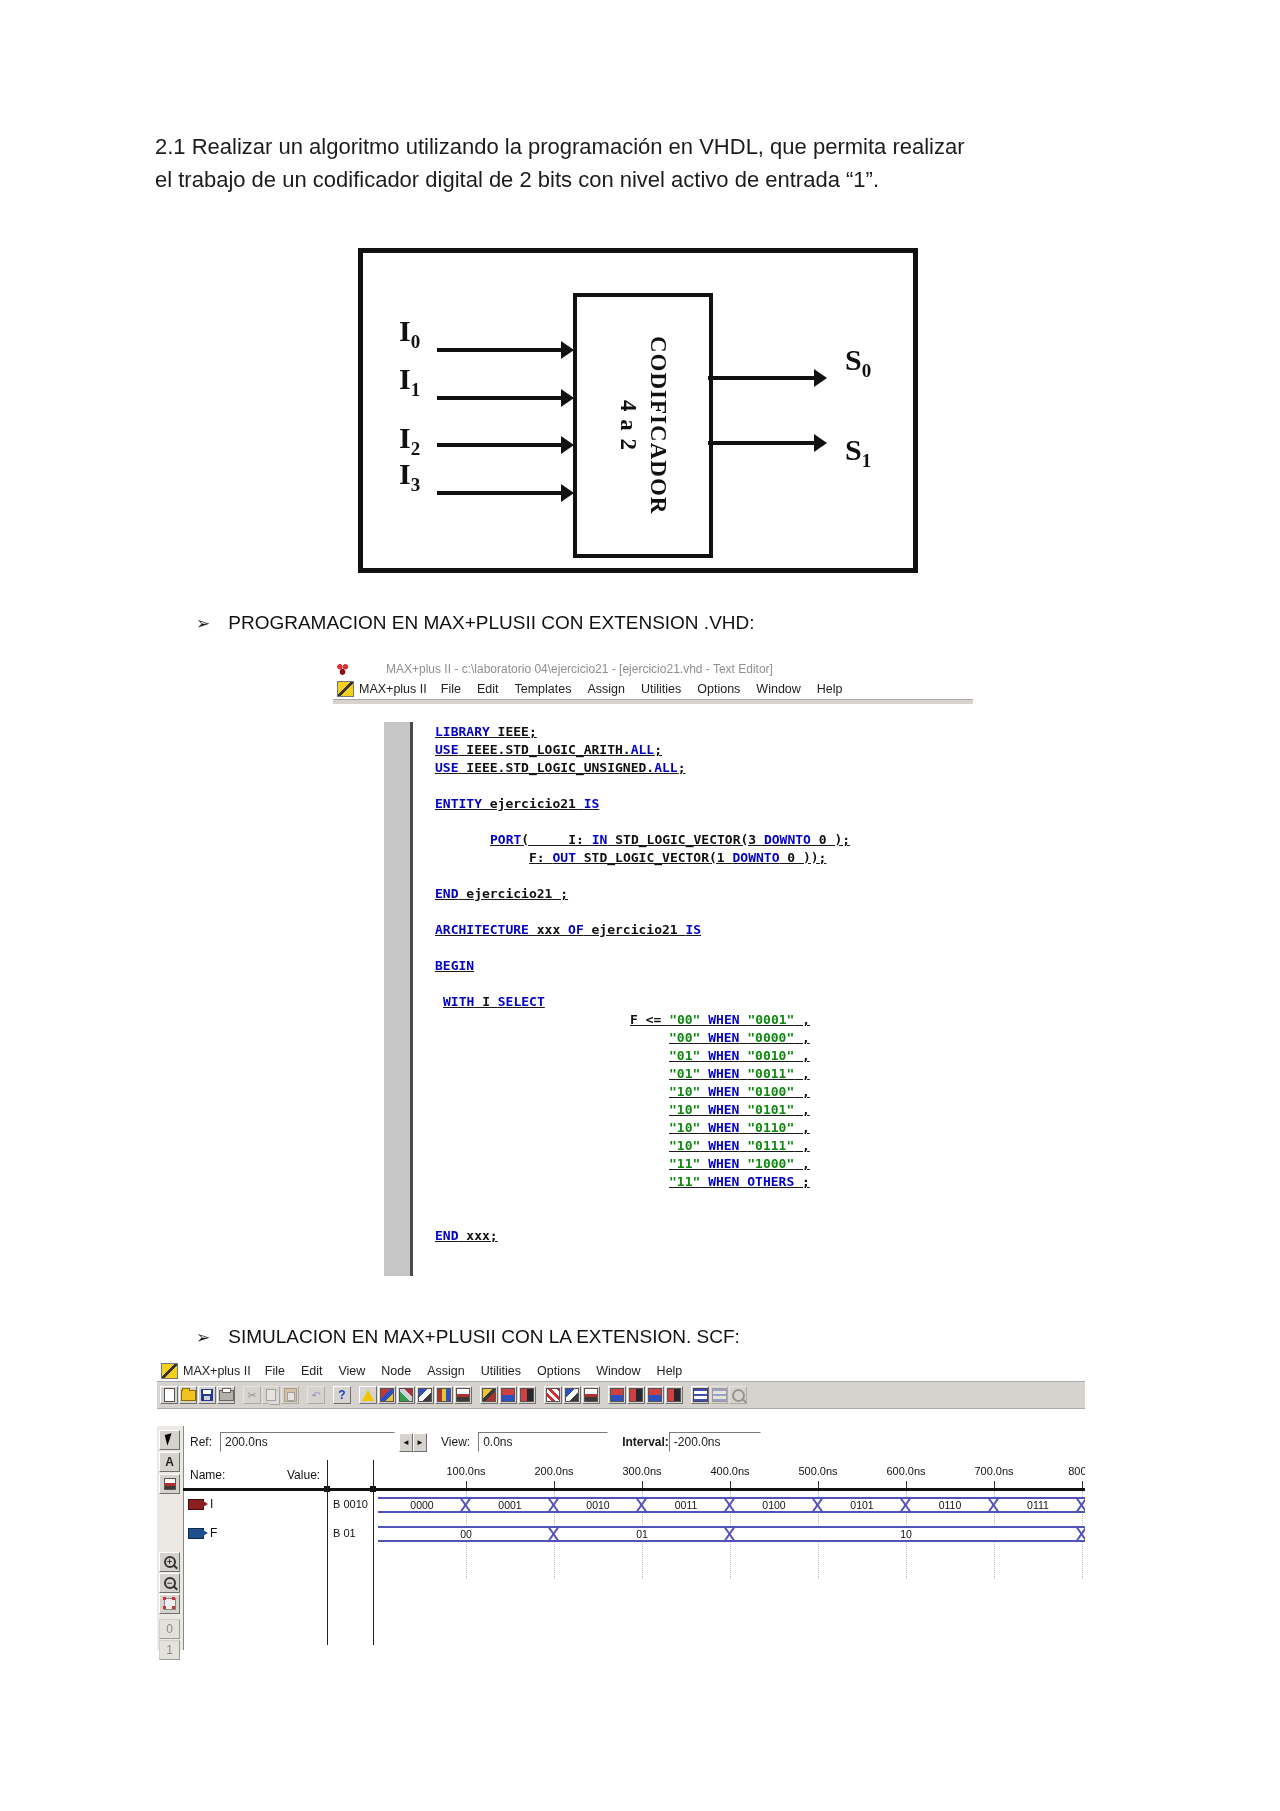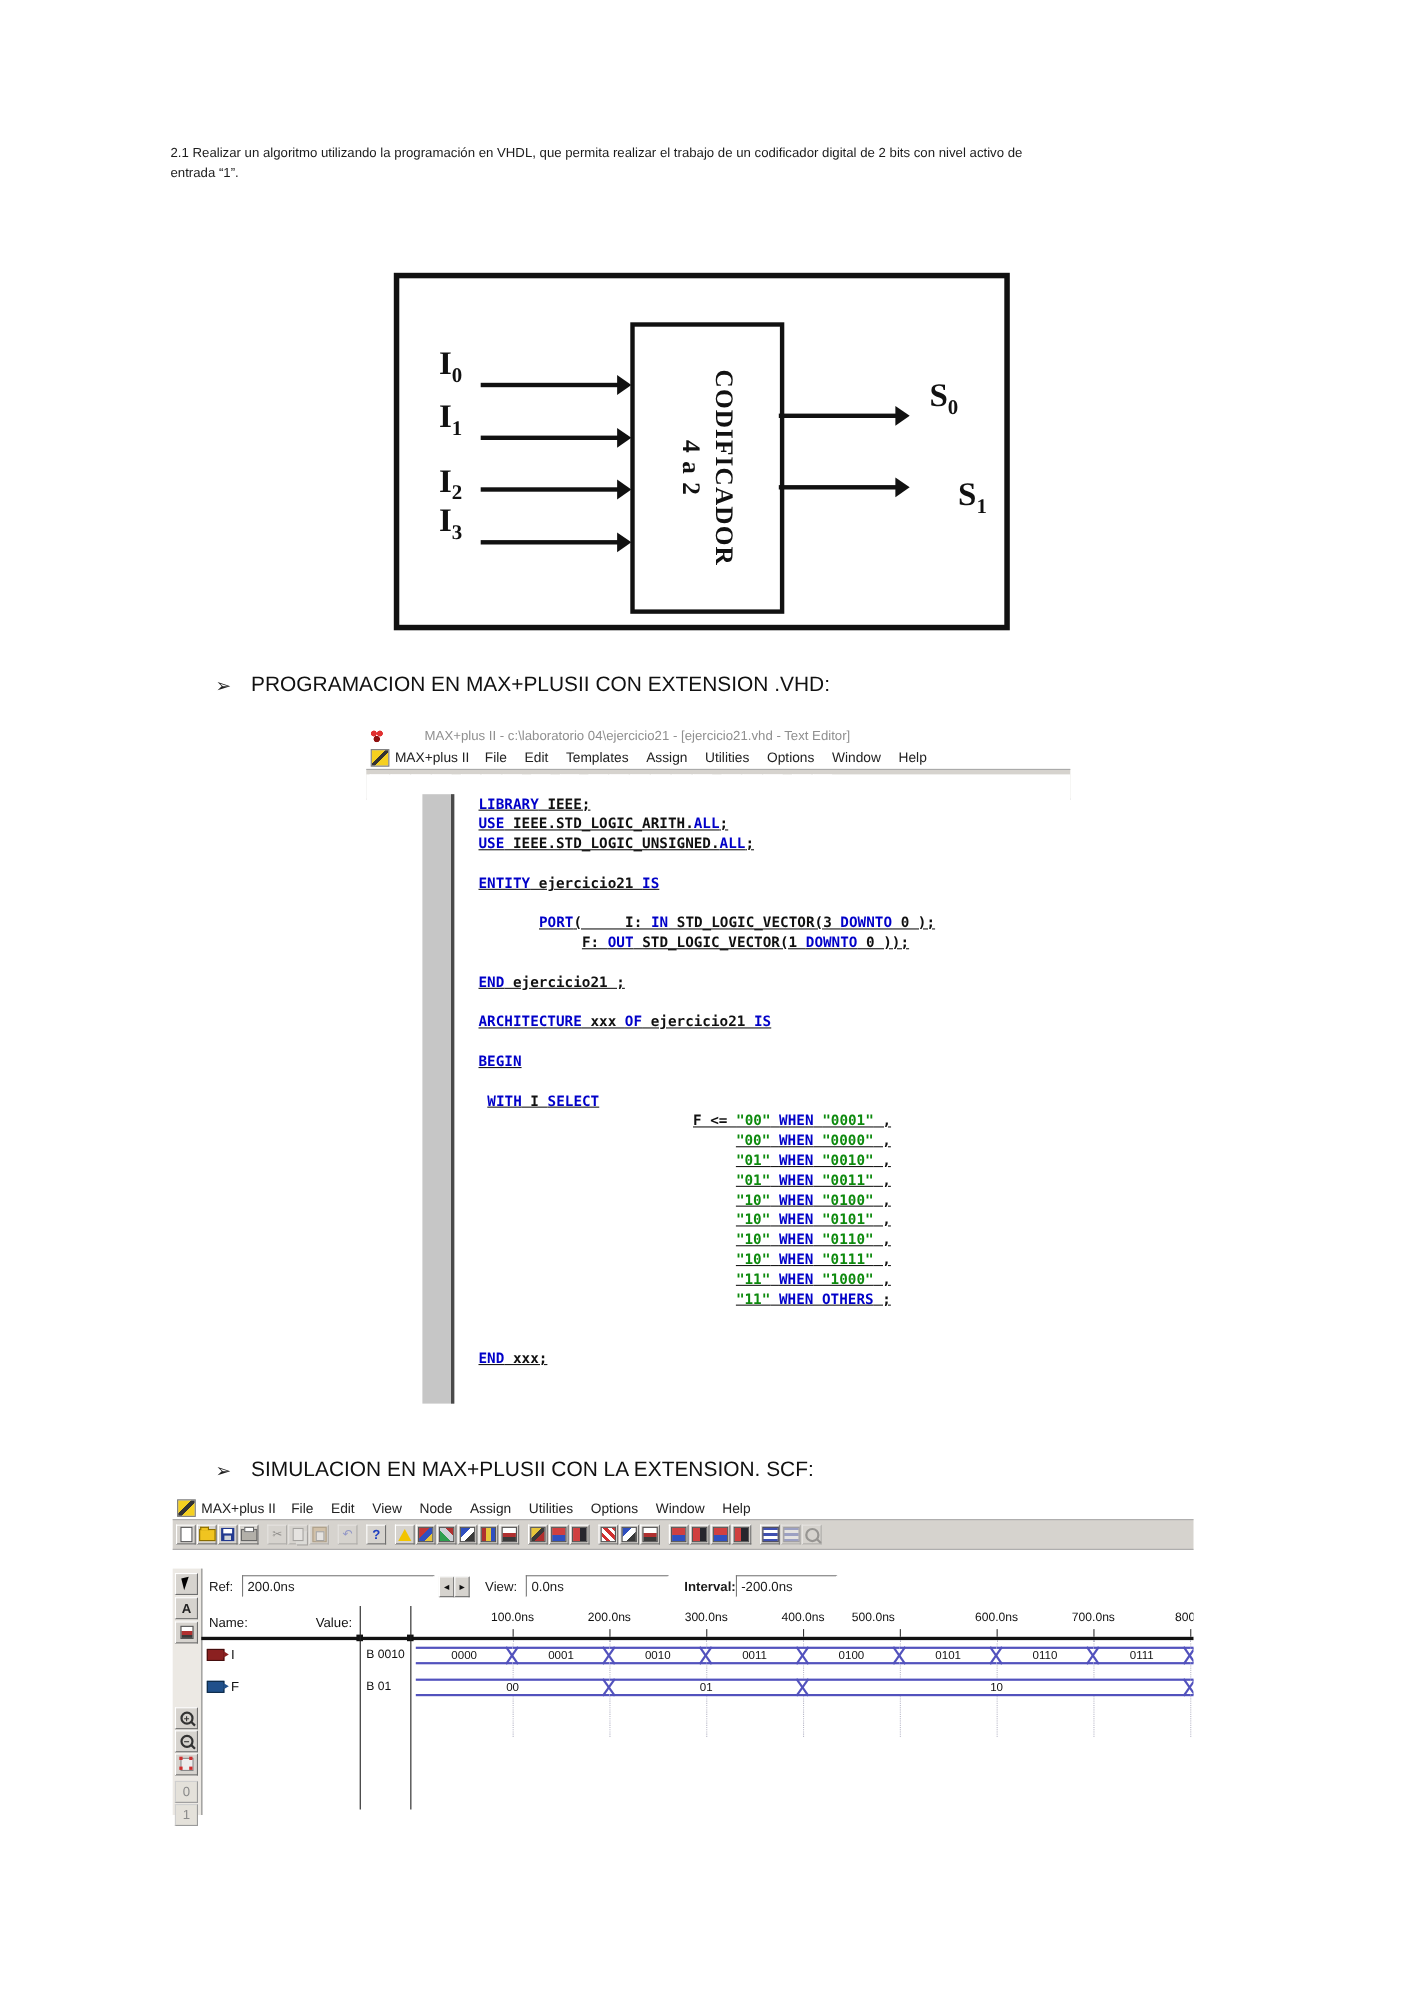--- a/index.html
+++ b/index.html
@@ -1,21 +1,21 @@
 <!DOCTYPE html>
 <html><head>
 <meta charset="utf-8">
 <style>
   html,body{margin:0;padding:0;}
   body{width:1280px;height:1811px;background:#fff;position:relative;
        font-family:"Liberation Sans",sans-serif;color:#1a1a1a;overflow:hidden;}
   .abs{position:absolute;}
 
   
-  .doc-heading{left:155px;top:130px;width:810px;font-size:12px;line-height:1.5;color:#1c1c1c;}
+  .doc-heading{left:155px;top:130px;width:810px;font-size:22px;line-height:1.5;color:#1c1c1c;}
   .bullet{display:flex;gap:18px;font-size:19px;color:#111;}
   .bullet .marker{font-size:17px;margin-top:1px;color:#222;}
 
   
   #diagram{left:358px;top:248px;width:560px;height:325px;border:5px solid #111;box-sizing:border-box;background:#fff;}
   #diagram-inner{position:absolute;left:210px;top:40px;width:140px;height:265px;border:4px solid #111;box-sizing:border-box;
       display:flex;align-items:center;justify-content:center;}
   .vtext{writing-mode:vertical-rl;font-family:"Liberation Serif",serif;font-weight:bold;
       font-size:23px;letter-spacing:1px;color:#111;text-align:center;line-height:1.3;}
   .sig-label{position:absolute;font-family:"Liberation Serif",serif;font-weight:bold;font-size:30px;color:#111;}
@@ -151,21 +151,21 @@
       <div class="wire" style="left:74px;top:238px;width:125px">
         <span class="head"></span>
       </div>
       <div class="wire" style="left:345px;top:123px;width:107px">
         <span class="head"></span>
       </div>
       <div class="sig-label" style="left:482px;top:90px">S<sub>0</sub></div>
       <div class="wire" style="left:345px;top:188px;width:107px">
         <span class="head"></span>
       </div>
-      <div class="sig-label" style="left:508px;top:180px">S<sub>1</sub></div>
+      <div class="sig-label" style="left:482px;top:180px">S<sub>1</sub></div>
     </div>
 </div>
 
 <div class="abs bullet" style="left:196px;top:612px;">
   <span class="marker">➢</span>
   <span>PROGRAMACION EN MAX+PLUSII CON EXTENSION .VHD:</span>
 </div>
 
 <div class="win" id="text-editor-window" style="left:333px;top:660px;width:640px;height:645px;">
   <div class="titlebar">
@@ -460,21 +460,21 @@
         <span class="gridline" style="left:90px"></span>
         <span class="tick-label" style="left:178px">200.0ns</span>
         <span class="tick-mark" style="left:178px"></span>
         <span class="gridline" style="left:178px"></span>
         <span class="tick-label" style="left:266px">300.0ns</span>
         <span class="tick-mark" style="left:266px"></span>
         <span class="gridline" style="left:266px"></span>
         <span class="tick-label" style="left:354px">400.0ns</span>
         <span class="tick-mark" style="left:354px"></span>
         <span class="gridline" style="left:354px"></span>
-        <span class="tick-label" style="left:418px">500.0ns</span>
+        <span class="tick-label" style="left:442px">500.0ns</span>
         <span class="tick-mark" style="left:442px"></span>
         <span class="gridline" style="left:442px"></span>
         <span class="tick-label" style="left:530px">600.0ns</span>
         <span class="tick-mark" style="left:530px"></span>
         <span class="gridline" style="left:530px"></span>
         <span class="tick-label" style="left:618px">700.0ns</span>
         <span class="tick-mark" style="left:618px"></span>
         <span class="gridline" style="left:618px"></span>
         <span class="tick-label" style="left:706px">800.0</span>
         <span class="tick-mark" style="left:706px"></span>

